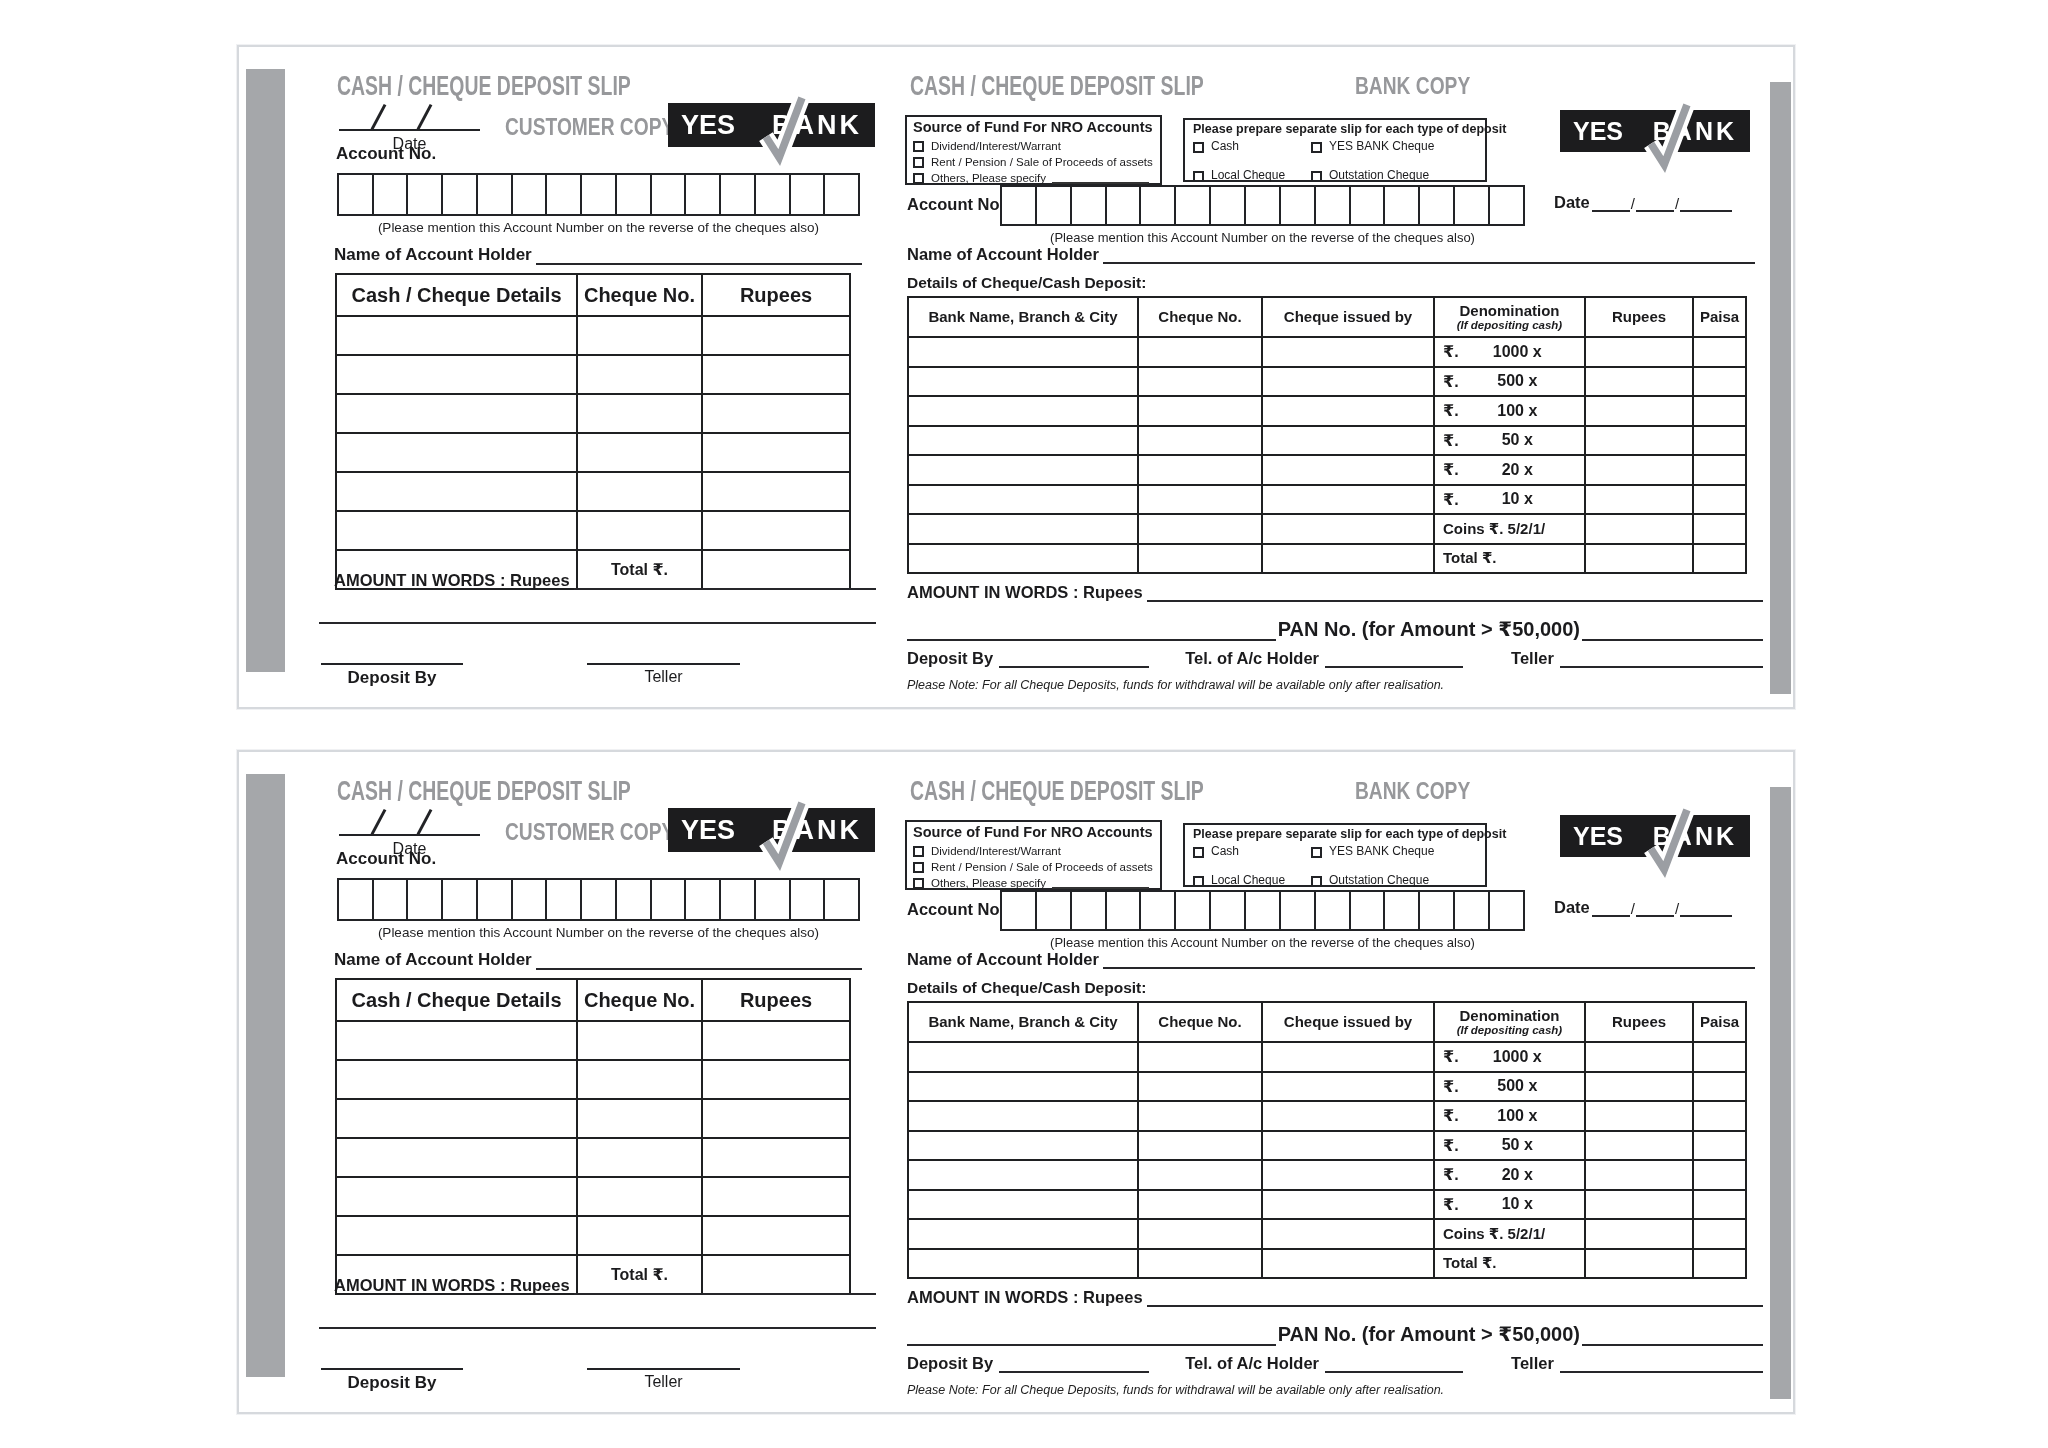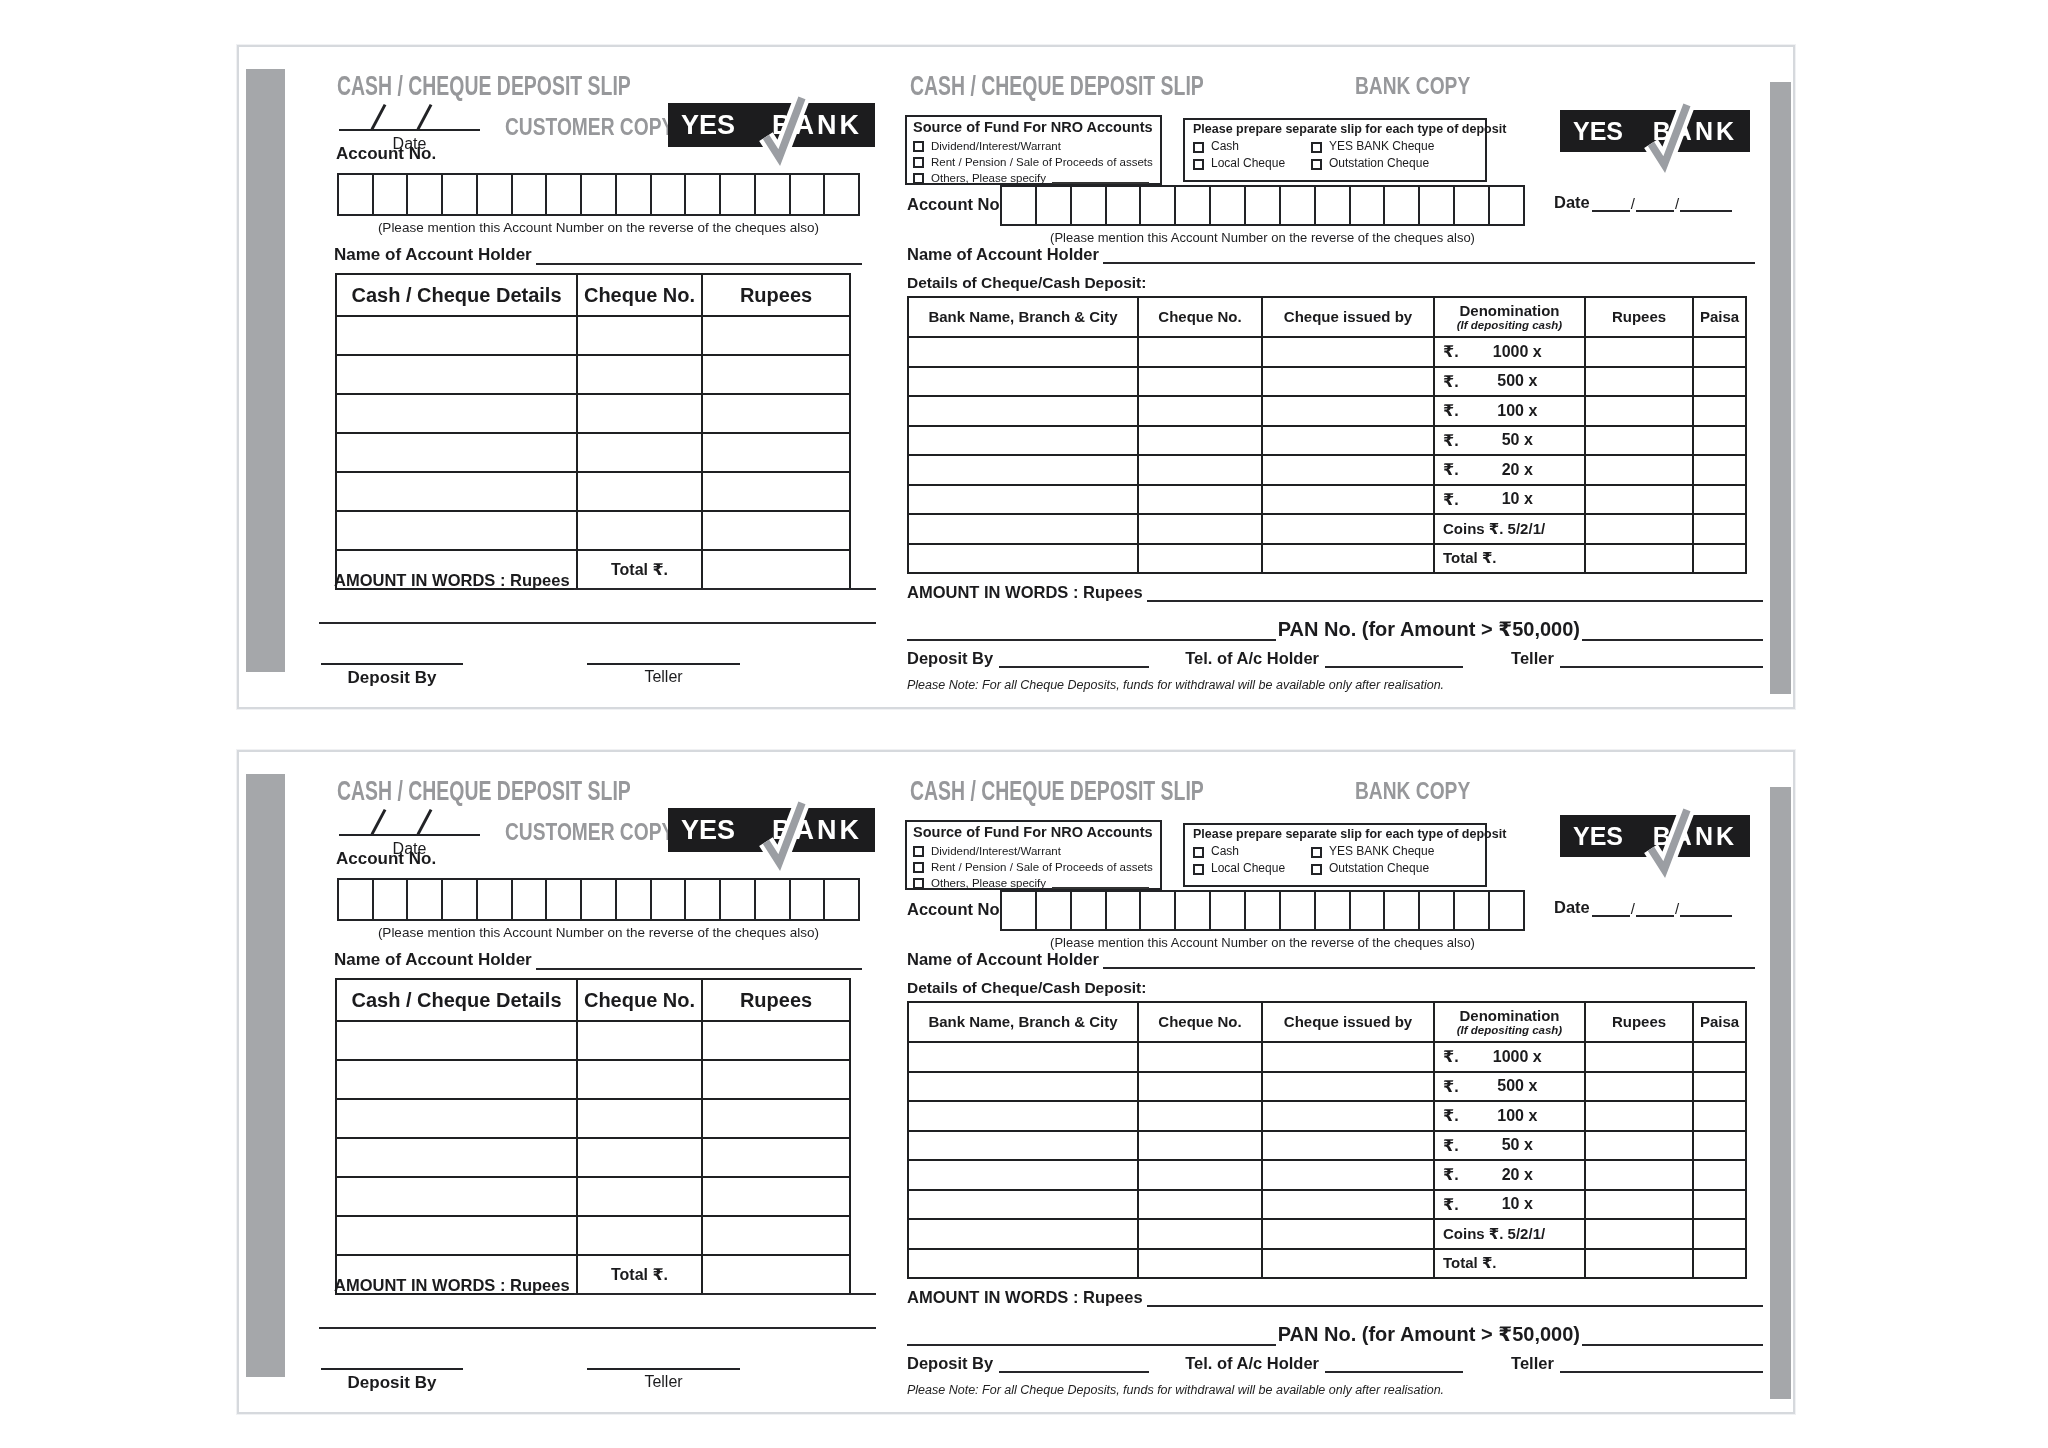--- a/index.html
+++ b/index.html
@@ -77,21 +77,21 @@
       margin-right:7px;flex:none;}
   .optlabel{white-space:nowrap;}
   .specline{flex:1;border-bottom:2.5px solid #333;height:10px;margin:0 6px 0 6px;}
 
   .nrobox{left:666px;top:68px;width:257px;height:70px;padding:2px 5px 0 5px;}
   .nrobox .obtitle{font-size:14.5px;margin:0 0 1px 1px;white-space:nowrap;}
   .nrobox .opt{font-size:11.5px;height:16px;margin-left:1px;}
 
   .typebox{left:944px;top:71px;width:304px;height:64px;padding:2px 8px 0 8px;border-width:2px;}
   .typebox .obtitle{font-size:12.5px;margin-bottom:3px;white-space:nowrap;}
-  .typegrid{display:grid;grid-template-columns:118px 1fr;row-gap:3px;}
+  .typegrid{display:grid;grid-template-columns:118px 1fr;row-gap:15px;}
   .typebox .opt{font-size:12px;}
 
   .sigline{border-top:2.5px solid #222326;text-align:center;padding-top:3px;}
 
   .pan-row{display:flex;align-items:flex-end;}
   .pan-row .lead{flex:1;border-bottom:2px solid #26262a;height:16px;}
   .pan-row .panlabel{font-weight:bold;font-size:20px;white-space:nowrap;padding:0 2px;}
   .pan-row .tail{width:181px;border-bottom:2px solid #26262a;height:16px;}
 
   .sign-row{display:flex;align-items:flex-end;}

